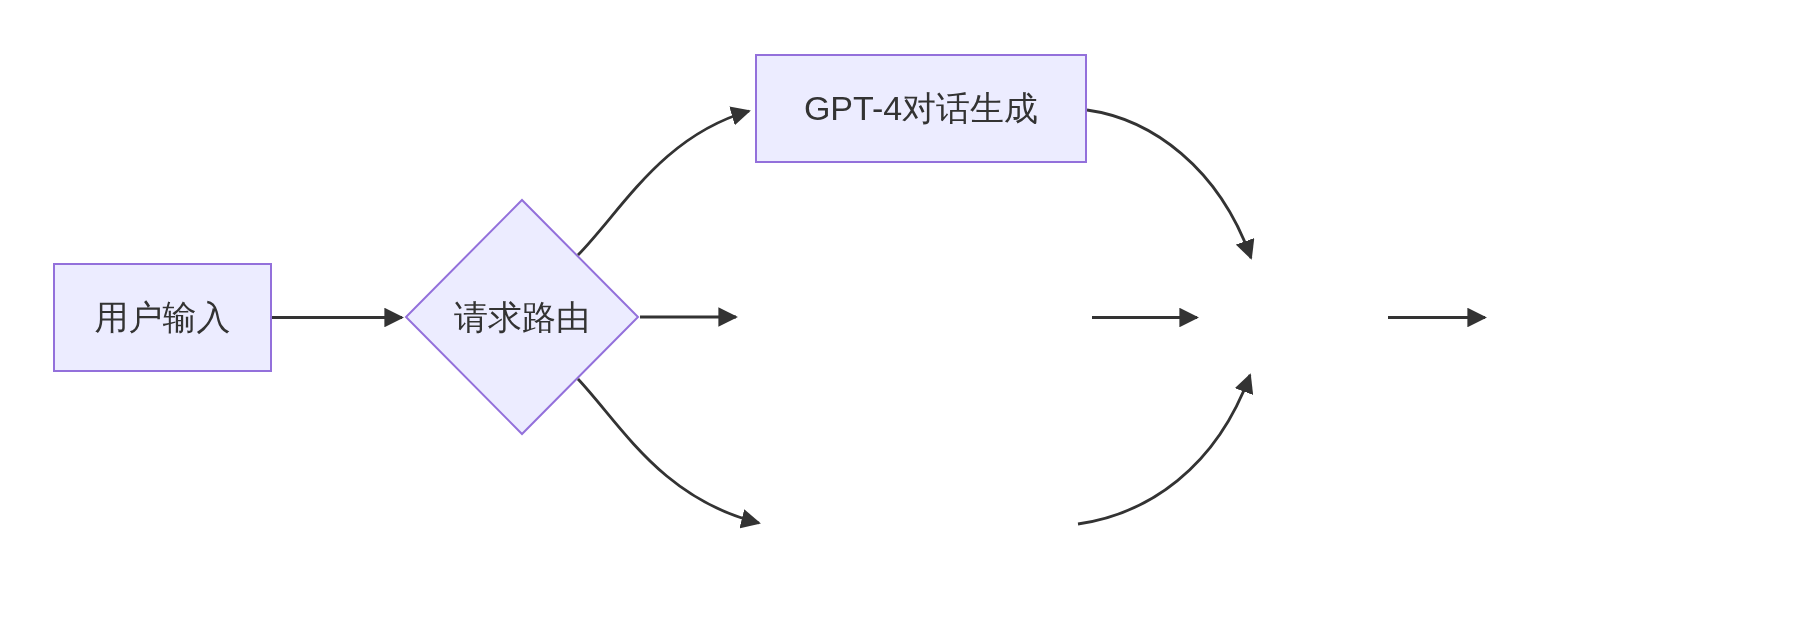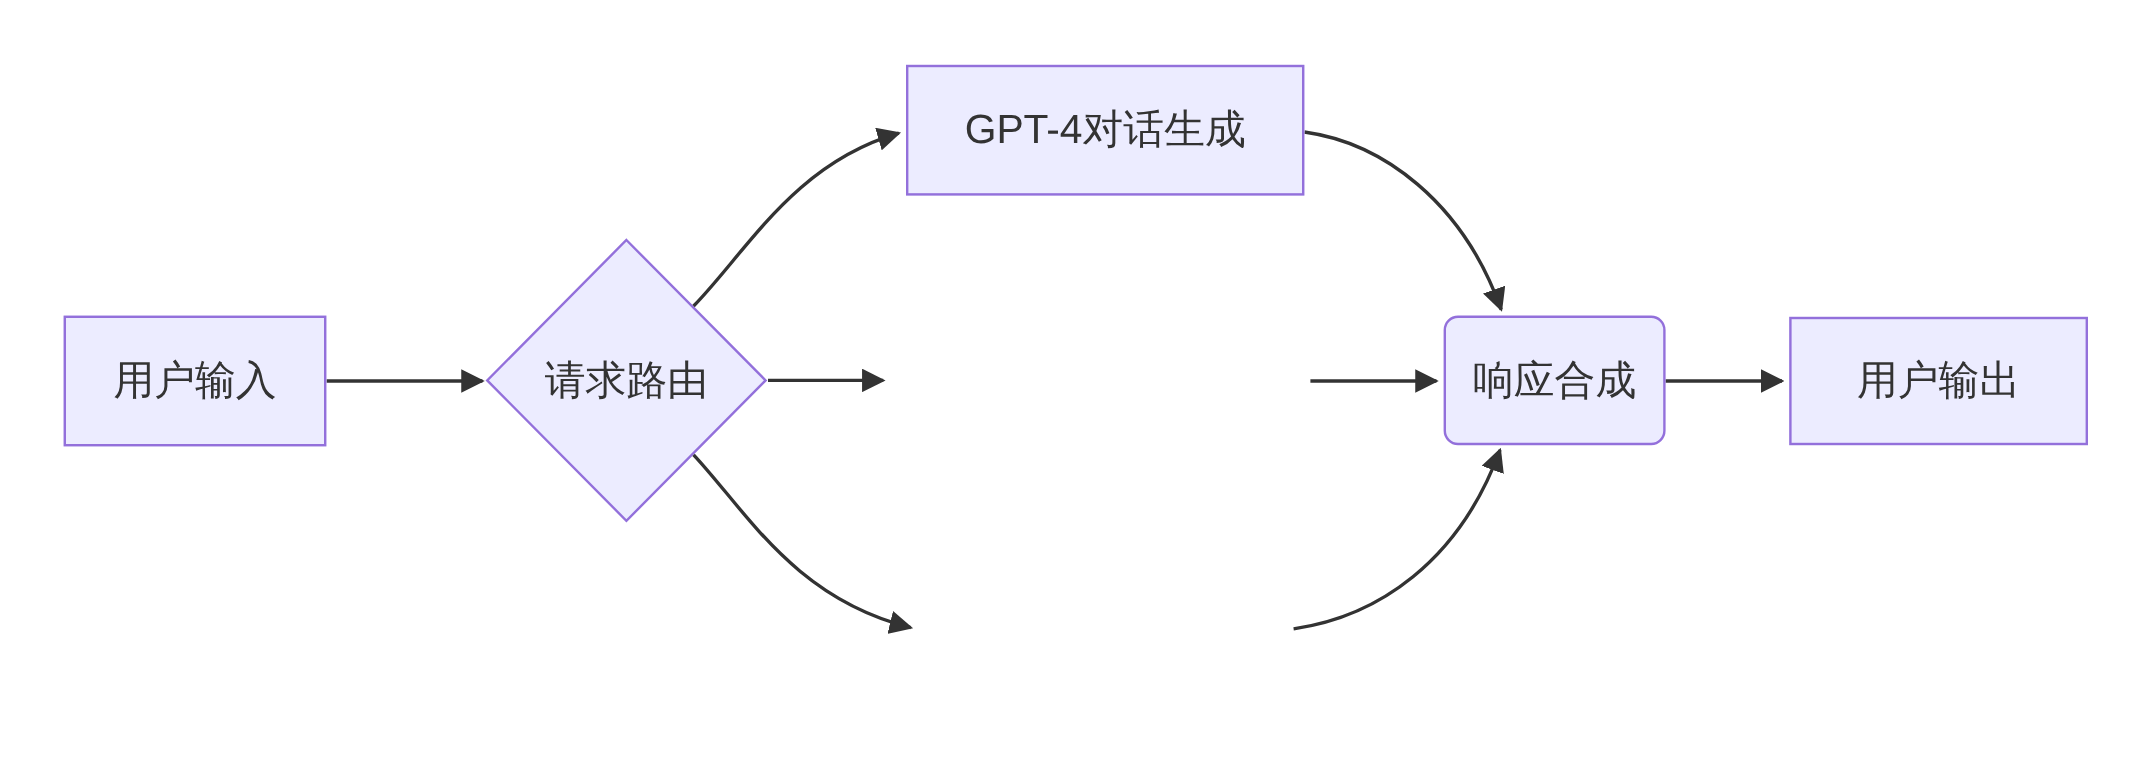--- a/index.html
+++ b/index.html
@@ -98,21 +98,15 @@
   <div class="node ghost n-router-label">
     <span>请求路由</span>
   </div>
 
   <div class="node n-gpt4">
     <span>GPT-4对话生成</span>
   </div>
 
 
 
-  <div class="node rounded n-synthesis">
-    <span>响应合成</span>
-  </div>
 
-  <div class="node n-user-output">
-    <span>用户输出</span>
-  </div>
 
 </div>
 
 </body></html>

